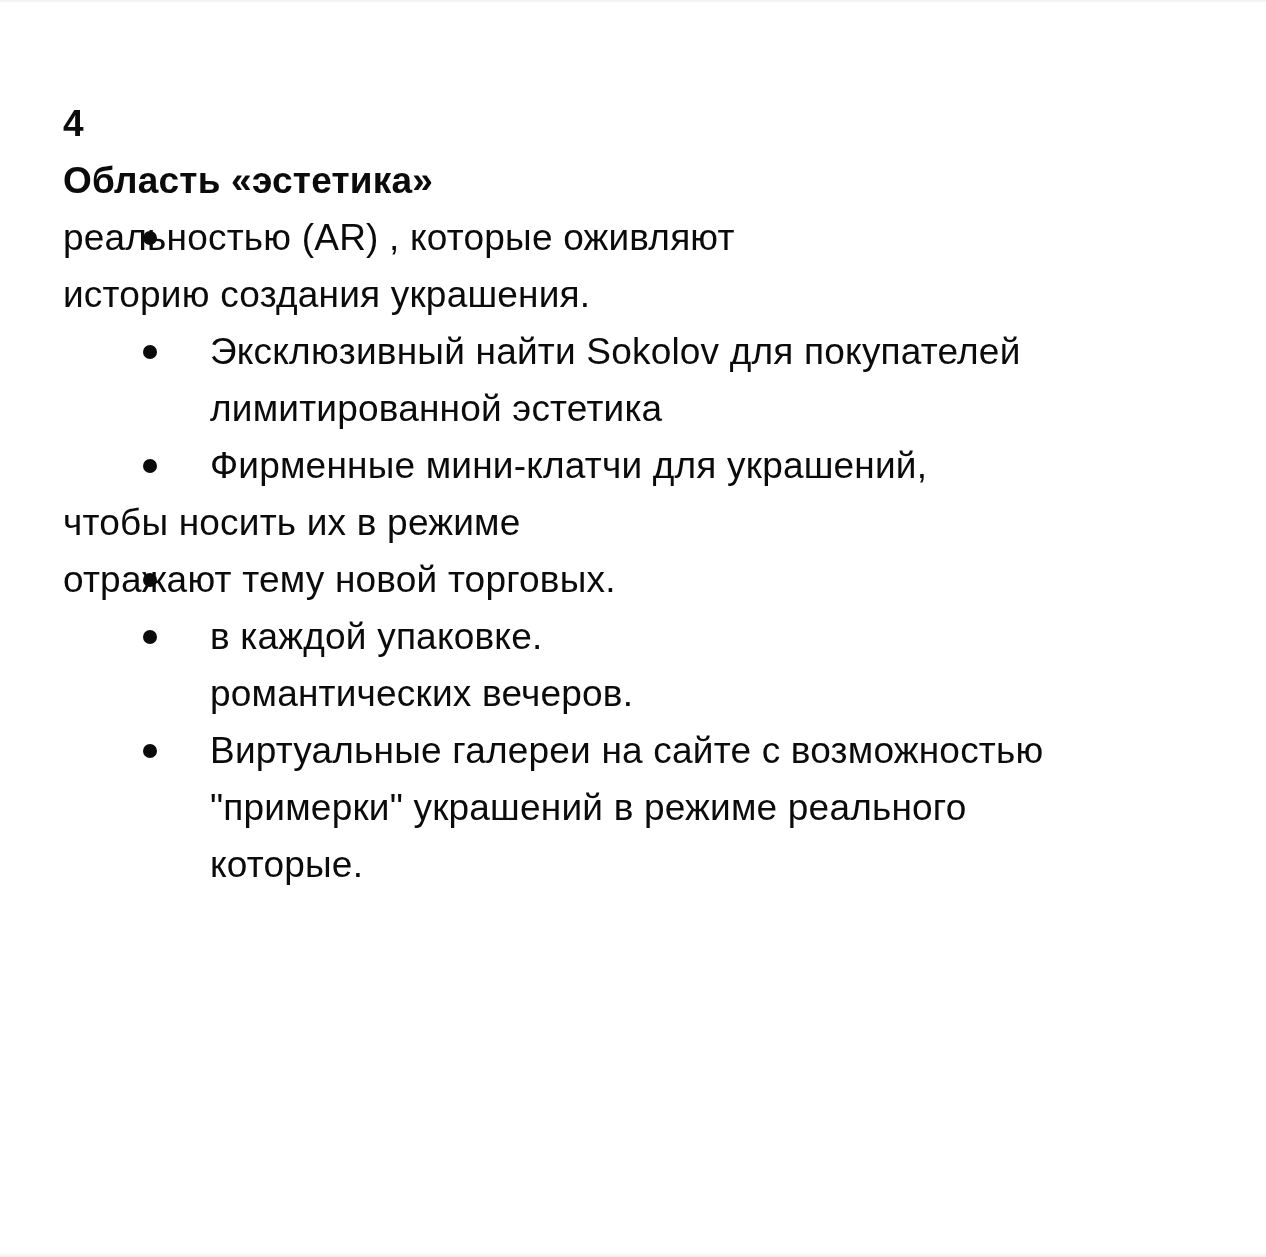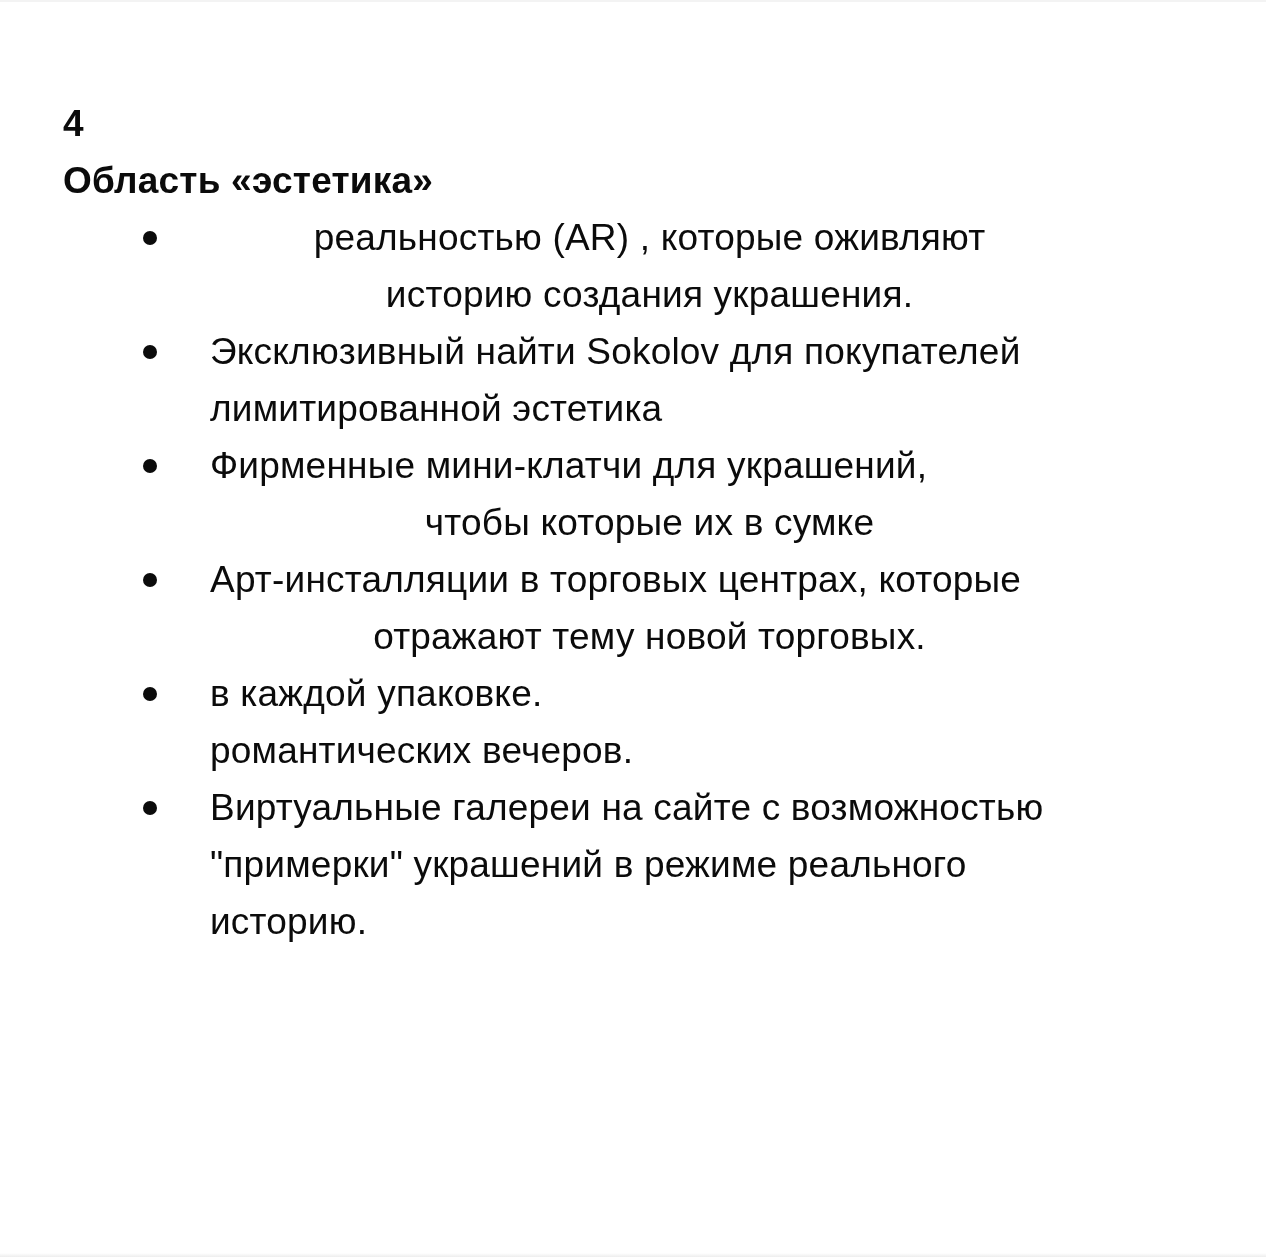--- a/index.html
+++ b/index.html
@@ -30,21 +30,20 @@
     white-space: nowrap;
     letter-spacing: 0.2px;
   }
   .line.num,
   .line.heading {
     font-weight: bold;
   }
   
   .line.flush {
     padding-left: 0;
-    text-align: center;
   }
   
   .line.bullet,
   .line.indent {
     padding-left: 147px;
   }
   .bullet-dot {
     position: absolute;
     left: 80px;
     top: 22px;
@@ -68,25 +67,25 @@
 <div class="page">
   <div class="line num">4</div>
   <div class="line heading">Область «эстетика»</div>
   <div id="lines">
       <div class="line bullet"><span class="bullet-dot"></span></div>
       <div class="line flush"><span>реальностью (AR) , которые оживляют</span></div>
       <div class="line flush"><span>историю создания украшения.</span></div>
       <div class="line bullet"><span class="bullet-dot"></span><span>Эксклюзивный найти Sokolov для покупателей</span></div>
       <div class="line indent"><span>лимитированной эстетика</span></div>
       <div class="line bullet"><span class="bullet-dot"></span><span>Фирменные мини-клатчи для украшений,</span></div>
-      <div class="line flush"><span>чтобы которые их в сумке</span></div>
-      <div class="line bullet"><span class="bullet-dot"></span><span>Арт-инсталляции в торговых центрах, которые</span></div>
+      <div class="line flush"><span>чтобы носить их в режиме</span></div>
+      <div class="line bullet"><span class="bullet-dot"></span></div>
       <div class="line flush"><span>отражают тему новой торговых.</span></div>
       <div class="line bullet"><span class="bullet-dot"></span></div>
       <div class="line indent"><span>в каждой упаковке.</span></div>
       <div class="line indent"><span>романтических вечеров.</span></div>
       <div class="line bullet"><span class="bullet-dot"></span><span>Виртуальные галереи на сайте с возможностью</span></div>
       <div class="line indent"><span>"примерки" украшений в режиме реального</span></div>
-      <div class="line indent"><span>историю.</span></div>
+      <div class="line indent"><span>которые.</span></div>
     </div>
 </div>
 
 <div class="bottom-edge"></div>
 
 </body></html>

